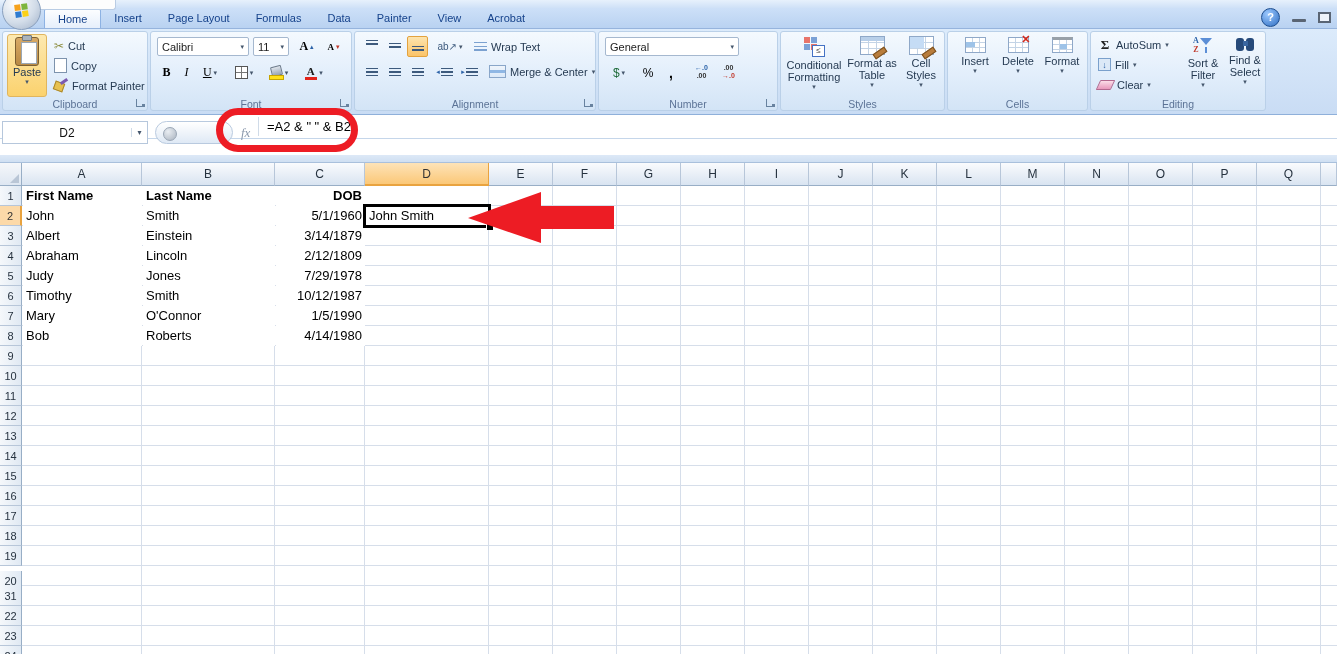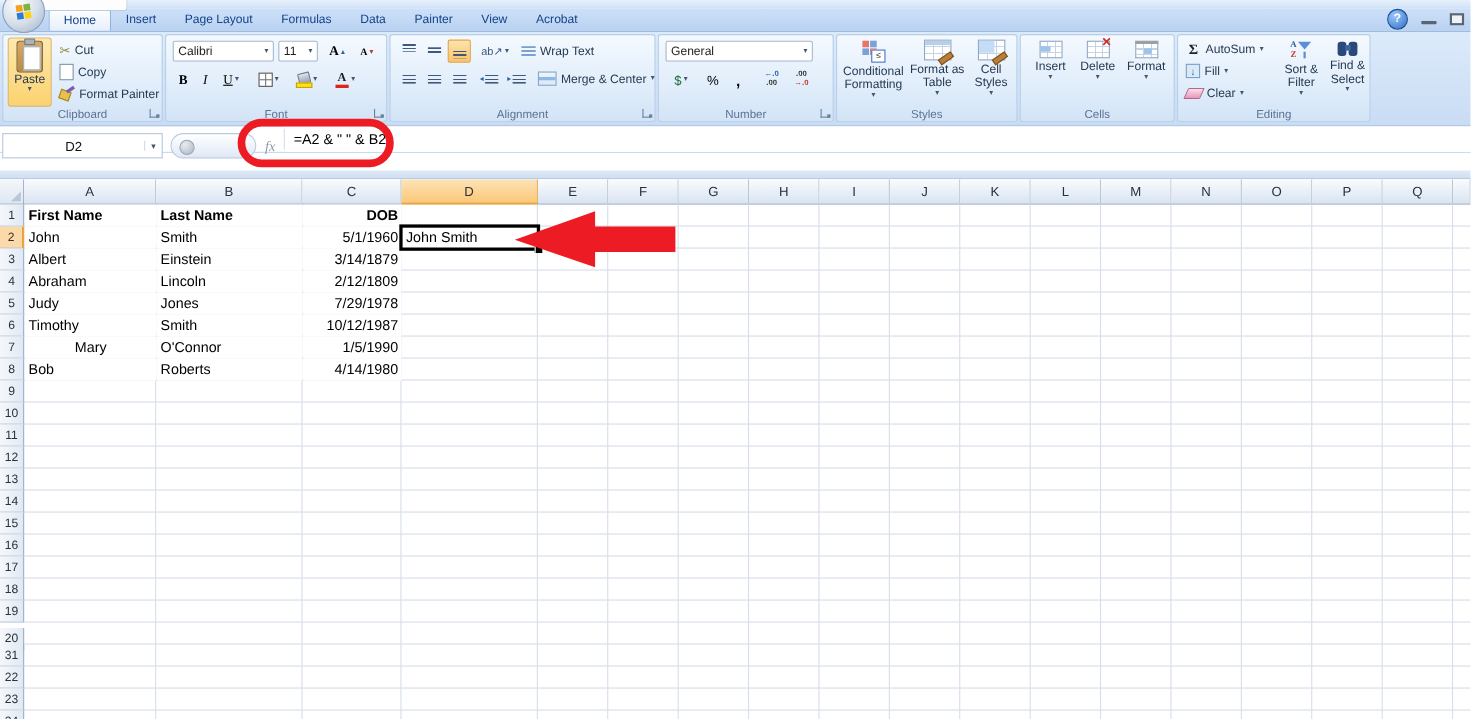--- a/index.html
+++ b/index.html
@@ -281,21 +281,21 @@
         <span class="i-merge"></span>
         <span>Merge &amp; Center</span>
         <span class="arr">▾</span>
       </div>
       <div class="glabel">Alignment</div>
       <div class="launcher">
           <i></i>
         </div>
     </div>
 
-    <div class="group" style="width:160px">
+    <div class="group" style="width:180px">
       <div class="combo" style="left:6px;top:5px;width:134px">
         <span>General</span>
         <span class="arr">▾</span>
       </div>
       <div class="sqbtn" style="left:6px;top:30px;width:28px">
         <span style="font-size:12px;color:#1f6b3a">$</span>
         <span class="arr">▾</span>
       </div>
       <div class="sqbtn" style="left:38px;top:30px;width:22px">
           <span style="font-size:12px">%</span>
@@ -522,21 +522,21 @@
       <div class="cell r" style="left: 276px; top: 63px; width: 89px;">3/14/1879</div>
       <div class="cell" style="left: 23px; top: 83px; width: 119px;">Abraham</div>
       <div class="cell" style="left: 143px; top: 83px; width: 132px;">Lincoln</div>
       <div class="cell r" style="left: 276px; top: 83px; width: 89px;">2/12/1809</div>
       <div class="cell" style="left: 23px; top: 103px; width: 119px;">Judy</div>
       <div class="cell" style="left: 143px; top: 103px; width: 132px;">Jones</div>
       <div class="cell r" style="left: 276px; top: 103px; width: 89px;">7/29/1978</div>
       <div class="cell" style="left: 23px; top: 123px; width: 119px;">Timothy</div>
       <div class="cell" style="left: 143px; top: 123px; width: 132px;">Smith</div>
       <div class="cell r" style="left: 276px; top: 123px; width: 89px;">10/12/1987</div>
-      <div class="cell" style="left: 23px; top: 143px; width: 119px; text-align: center;">Mary</div>
+      <div class="cell" style="left: 23px; top: 143px; width: 119px;">Mary</div>
       <div class="cell" style="left: 143px; top: 143px; width: 132px;">O'Connor</div>
       <div class="cell r" style="left: 276px; top: 143px; width: 89px;">1/5/1990</div>
       <div class="cell" style="left: 23px; top: 163px; width: 119px;">Bob</div>
       <div class="cell" style="left: 143px; top: 163px; width: 132px;">Roberts</div>
       <div class="cell r" style="left: 276px; top: 163px; width: 89px;">4/14/1980</div>
       <div class="selbox" style="left: 363px; top: 41px; width: 128px; height: 24px;"></div>
       <div class="handle" style="left: 486px; top: 60px;"></div>
     </div>
 
   <svg class="arrow-svg" viewBox="0 0 1337 654">

